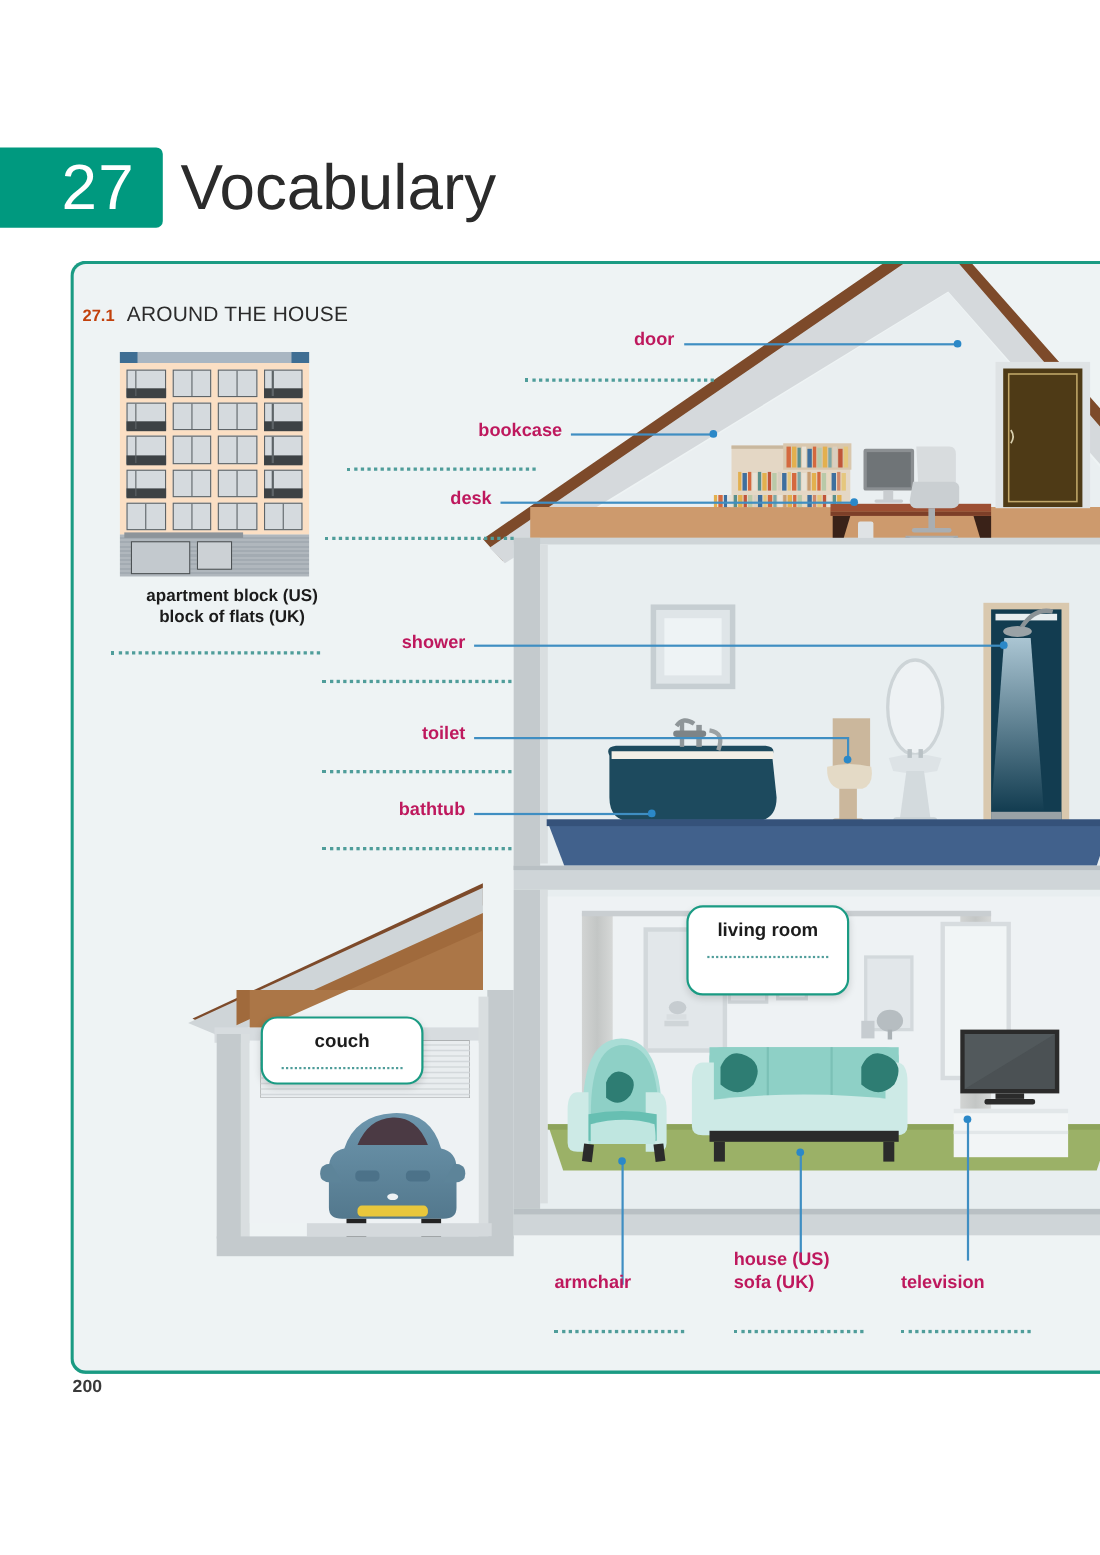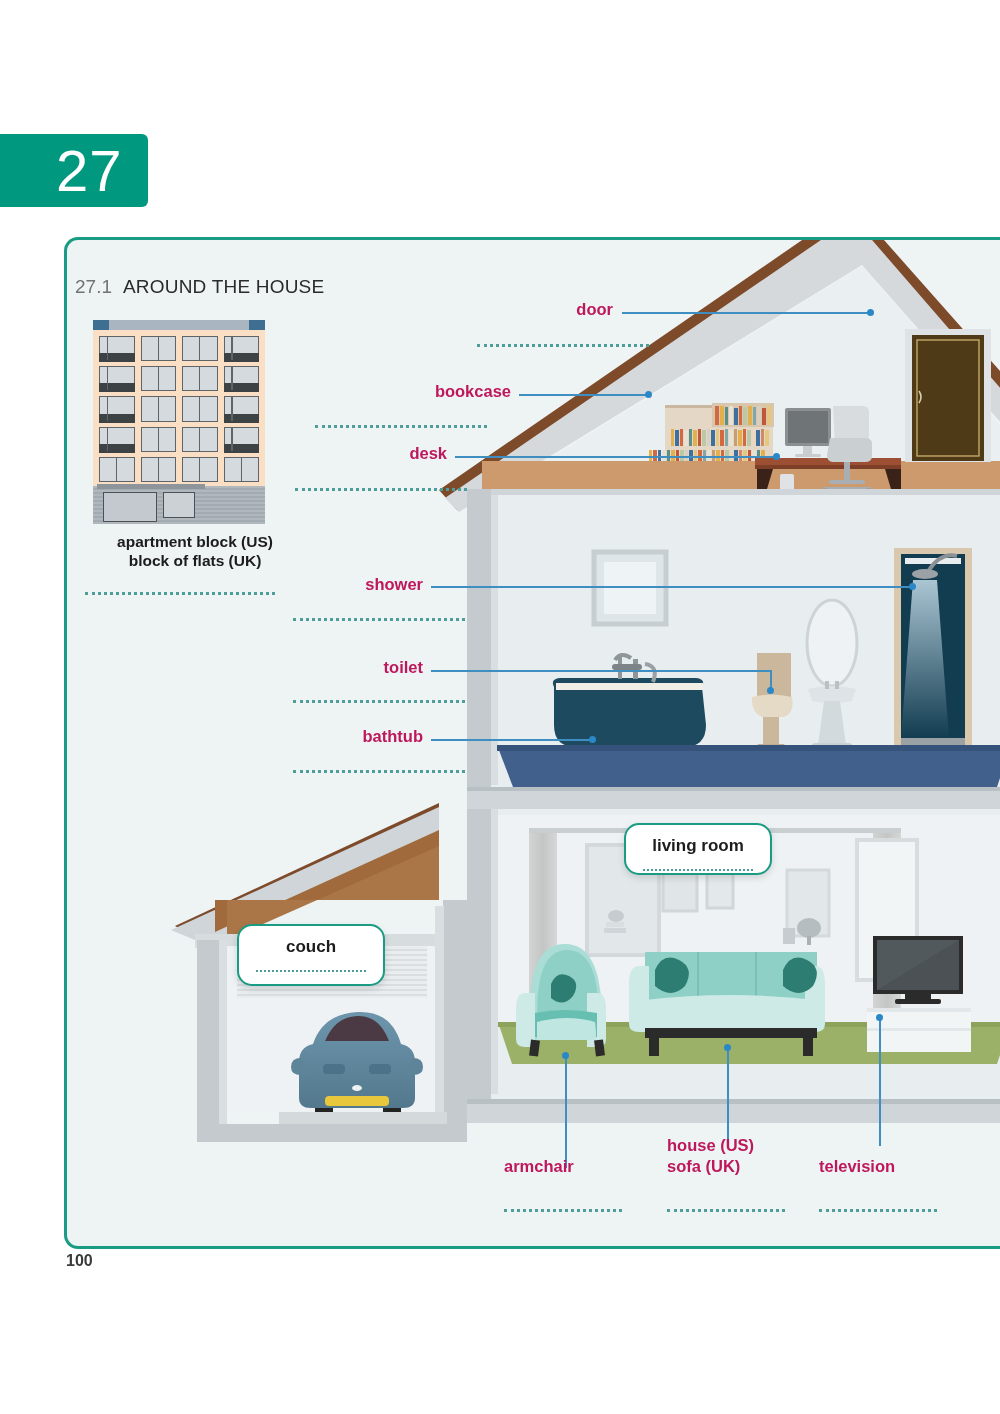--- a/index.html
+++ b/index.html
@@ -37,21 +37,21 @@
     border-top: 3px solid #1a9b83;
     border-left: 3px solid #1a9b83;
     border-bottom: 3px solid #1a9b83;
     border-radius: 14px 0 0 14px;
     overflow: hidden;
   }
   .panel-head {
     position: absolute; left: 8px; top: 12px;
     display: flex; align-items: baseline; gap: 11px;
   }
-  .ex-num { font-size: 19px; font-weight: normal; color: #737373; }
+  .ex-num { font-size: 15px; font-weight: bold; color: #c2410c; }
   .ex-title { font-size: 19px; color: #2b2b2b; letter-spacing: .2px; margin-top: 24px; }
 
   
   .dots {
     border-bottom: 3px dotted #4f9d9a;
     height: 0;
   }
 
   
   .vocab-fig { position: absolute; }
@@ -122,20 +122,21 @@
     font-size: 16px; font-weight: bold; color: #3a3a3a;
   }
 </style>
 </head>
 <body>
 
 <div class="page">
 
   <div class="chapter-badge"></div>
   <div class="chapter-num">27</div>
+  <div class="chapter-title">Vocabulary</div>
 
   <div class="panel">
 
     <div class="panel-head">
       <span class="ex-num">27.1</span>
       <span class="ex-title">AROUND THE HOUSE</span>
     </div>
 
     <svg class="house" viewBox="0 0 1000 1012">
       <defs>
@@ -452,21 +453,21 @@
         <rect x="302" y="824" width="22" height="10" rx="4" fill="#4c7289"></rect>
         <ellipse cx="290" cy="848" rx="5" ry="3" fill="#eef2f4"></ellipse>
         <rect x="258" y="856" width="64" height="10" rx="4" fill="#e8c73c"></rect>
         <rect x="248" y="868" width="18" height="20" fill="#232323"></rect>
         <rect x="316" y="868" width="18" height="20" fill="#232323"></rect>
         <rect x="212" y="872" width="168" height="12" fill="#d4d9dc"></rect>
       </g>
       <rect x="130" y="884" width="270" height="18" fill="#c4cacd"></rect>
     </svg>
 
-    <div class="vocab-fig" style="left:26px; top:76px; width:204px;">
+    <div class="vocab-fig" style="left:42px; top:76px; width:204px;">
       <div class="apt">
         <div class="apt-body"></div>
         <div class="apt-roofline"></div>
         <div class="apt-grid">
           <div class="bal"></div>
             <div class="win"></div>
             <div class="win"></div>
             <div class="bal"></div>
           <div class="bal"></div>
             <div class="win"></div>
@@ -539,27 +540,27 @@
     <div class="lbl" style="left:600px; top:896px;">house (US)</div>
     <div class="lbl" style="left:600px; top:917px;">sofa (UK)</div>
     <div class="dots" style="left:600px; top:969px; width:118px; position:absolute;"></div>
 
     <div class="leader-v" style="left:812px; top:778px; height:128px;"></div>
     <div class="dot" style="left:809px; top:774px;"></div>
     <div class="lbl" style="left:752px; top:917px;">television</div>
     <div class="dots" style="left:752px; top:969px; width:118px; position:absolute;"></div>
 
 
-    <div class="callout" style="left:557px; top:583px; width:148px; height:52px;">
+    <div class="callout" style="left:557px; top:583px; width:148px; height:82px;">
       <span class="callout-text">living room</span>
       <div class="dots"></div>
     </div>
 
     <div class="callout" style="left:170px; top:684px; width:148px; height:62px;">
       <span class="callout-text">couch</span>
       <div class="dots"></div>
     </div>
 
   </div>
 
-  <div class="pagenum">100</div>
+  <div class="pagenum">200</div>
 
 </div>
 
 </body></html>

